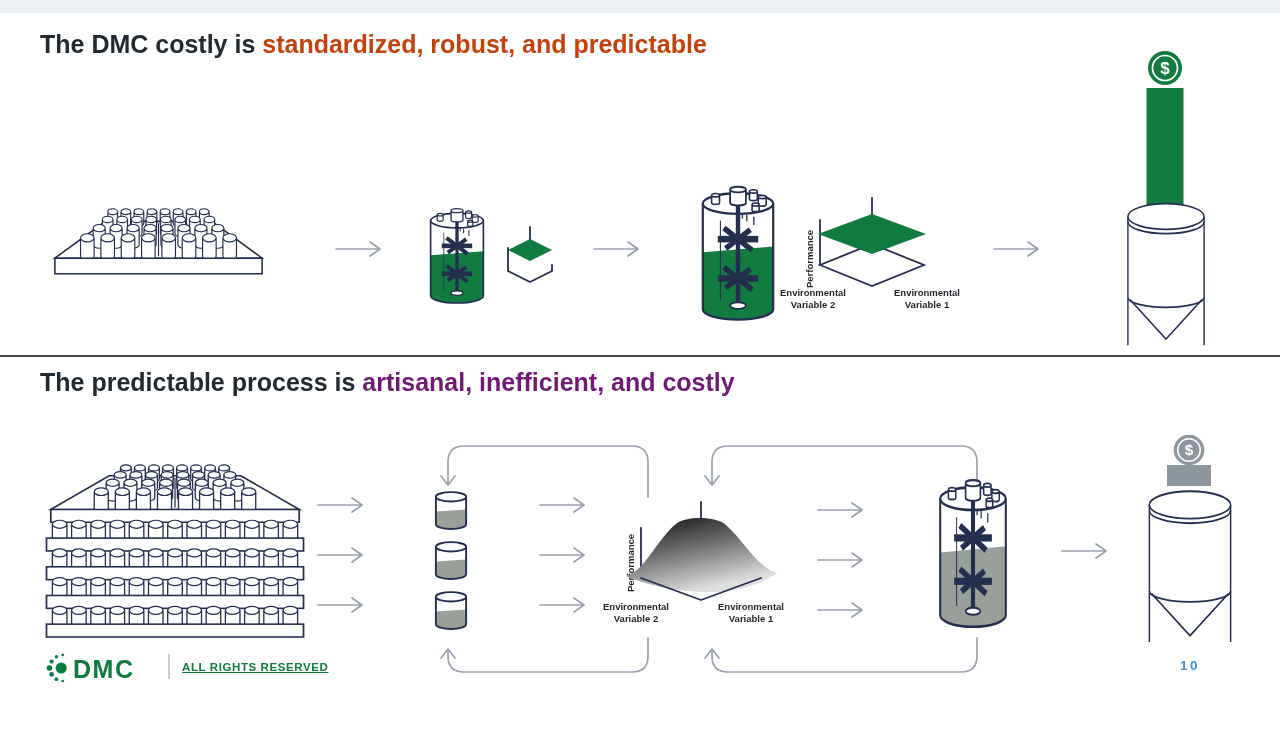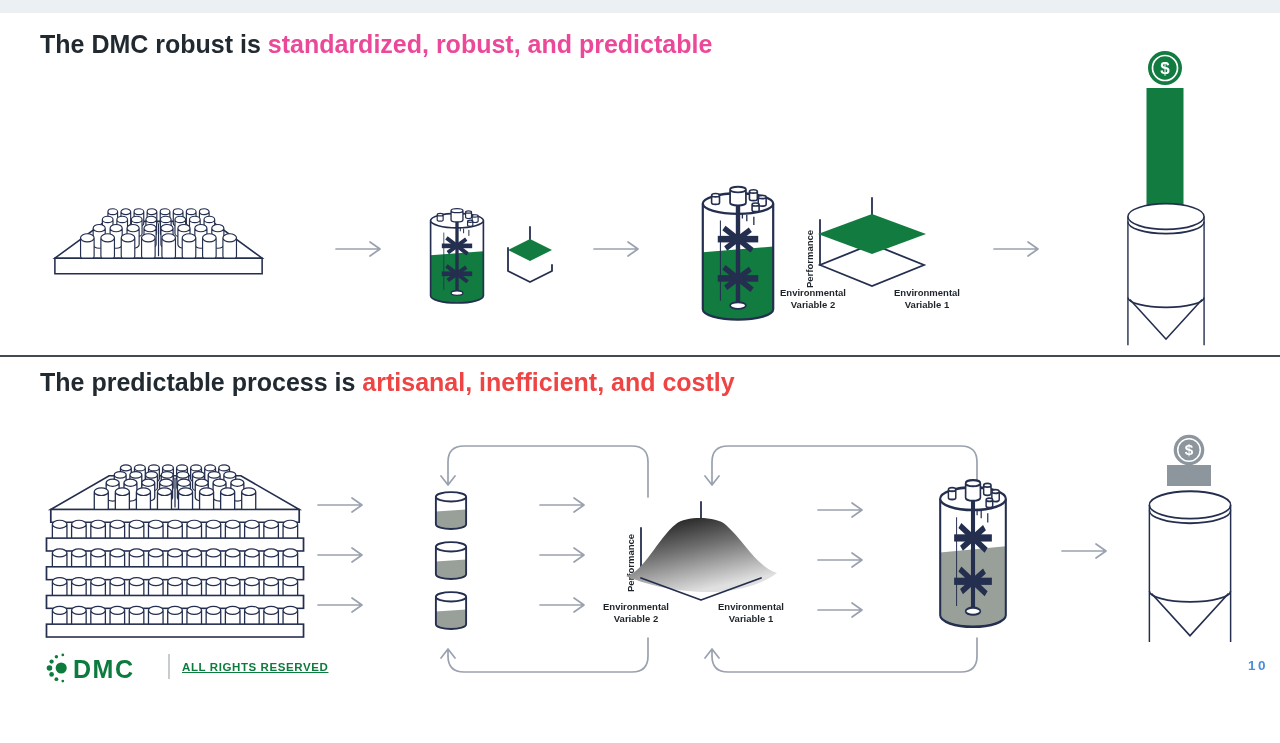--- a/index.html
+++ b/index.html
@@ -1,20 +1,20 @@
 <!DOCTYPE html>
 <html><head>
 <meta charset="utf-8">
 <style>
   html,body{margin:0;padding:0;background:#fff;font-family:"Liberation Sans",sans-serif;}
   #slide{position:relative;width:1280px;height:743px;background:#fff;overflow:hidden;}
   .abs{position:absolute;}
   .title{font-size:25px;font-weight:700;color:#222a31;white-space:nowrap;}
-  .hl-green{color:#ec4899;}
-  .hl-gray{color:#ef4444;}
+  .hl-green{color:#c2410c;}
+  .hl-gray{color:#701a75;}
   svg text{font-family:"Liberation Sans",sans-serif;}
   .plot-axis{stroke:#242e4e;stroke-width:1.8;fill:none;stroke-linejoin:round;stroke-linecap:round;}
   .plot-label{font-size:9.5px;font-weight:700;fill:#1d2328;text-anchor:middle;}
   .ylabel{font-size:9.5px;font-weight:700;fill:#1d2328;}
   .bracket{stroke:#9aa1af;stroke-width:1.7;fill:none;stroke-linecap:round;stroke-linejoin:round;}
   .footer-rights{font-size:11.5px;font-weight:700;color:#0e7b3e;letter-spacing:.6px;text-decoration:underline;}
   .page-num{font-size:13.5px;font-weight:700;color:#4a8fd9;letter-spacing:2.5px;}
 </style>
 </head>
 <body>
@@ -75,21 +75,21 @@
         <path d="M10 118 A55 12 0 0 0 120 118" fill="none" stroke="#242e4e" stroke-width="2"></path>
         <path d="M13 121 L65 167 L117 121" fill="none" stroke="#242e4e" stroke-width="2"></path>
         <path d="M10 118 V174 M120 118 V174" stroke="#242e4e" stroke-width="2" fill="none"></path>
       </g>
     </defs>
   </svg>
 
   <div class="abs" style="left:0;top:0;width:1280px;height:13px;background:#edf0f2"></div>
 
   <div class="abs title" style="left:40px;top:30px">
-    <span>The DMC robust is </span><span class="hl-green">standardized, robust, and predictable</span>
+    <span>The DMC costly is </span><span class="hl-green">standardized, robust, and predictable</span>
   </div>
 
   <svg class="abs" style="left:44px;top:202px" width="230" height="92" viewBox="0 0 235 95">
     <polygon points="10,58 62,20 172,20 224,58" fill="#fff" stroke="#242e4e" stroke-width="1.6"></polygon>
     <path d="M117 22 V56" stroke="#242e4e" stroke-width="1.2" fill="none"></path>
     <g class="vials">
         <path d="M64.75 10 V22 A5 3 0 0 0 74.75 22 V10 m0 0 a5 3 0 1 0 -10 0 a5 3 0 1 0 10 0" fill="#fff" stroke="#242e4e" stroke-width="1.2" stroke-linejoin="round"></path>
         <path d="M78.25 10 V22 A5 3 0 0 0 88.25 22 V10 m0 0 a5 3 0 1 0 -10 0 a5 3 0 1 0 10 0" fill="#fff" stroke="#242e4e" stroke-width="1.2" stroke-linejoin="round"></path>
         <path d="M91.75 10 V22 A5 3 0 0 0 101.75 22 V10 m0 0 a5 3 0 1 0 -10 0 a5 3 0 1 0 10 0" fill="#fff" stroke="#242e4e" stroke-width="1.2" stroke-linejoin="round"></path>
         <path d="M105.25 10 V22 A5 3 0 0 0 115.25 22 V10 m0 0 a5 3 0 1 0 -10 0 a5 3 0 1 0 10 0" fill="#fff" stroke="#242e4e" stroke-width="1.2" stroke-linejoin="round"></path>
@@ -367,15 +367,15 @@
       <circle cx="4" cy="21" r="2.2"></circle>
       <circle cx="8.5" cy="25.5" r="1.8"></circle>
       <circle cx="8.5" cy="4.5" r="1.6"></circle>
       <circle cx="14.5" cy="2.8" r="1.3"></circle>
       <circle cx="14.5" cy="27.2" r="1.3"></circle>
     </g>
     <text x="24" y="24.5" font-size="23.5" font-weight="800" letter-spacing="1.5" fill="#0e7b3e">DMC</text>
   </svg>
   <div class="abs" style="left:168px;top:654px;width:2px;height:25px;background:#c6ccd0"></div>
   <div class="abs footer-rights" style="left:182px;top:661px">ALL RIGHTS RESERVED</div>
-  <div class="abs page-num" style="left:1248px;top:658px">10</div>
+  <div class="abs page-num" style="left:1180px;top:658px">10</div>
 
 </div>
 
 </body></html>

